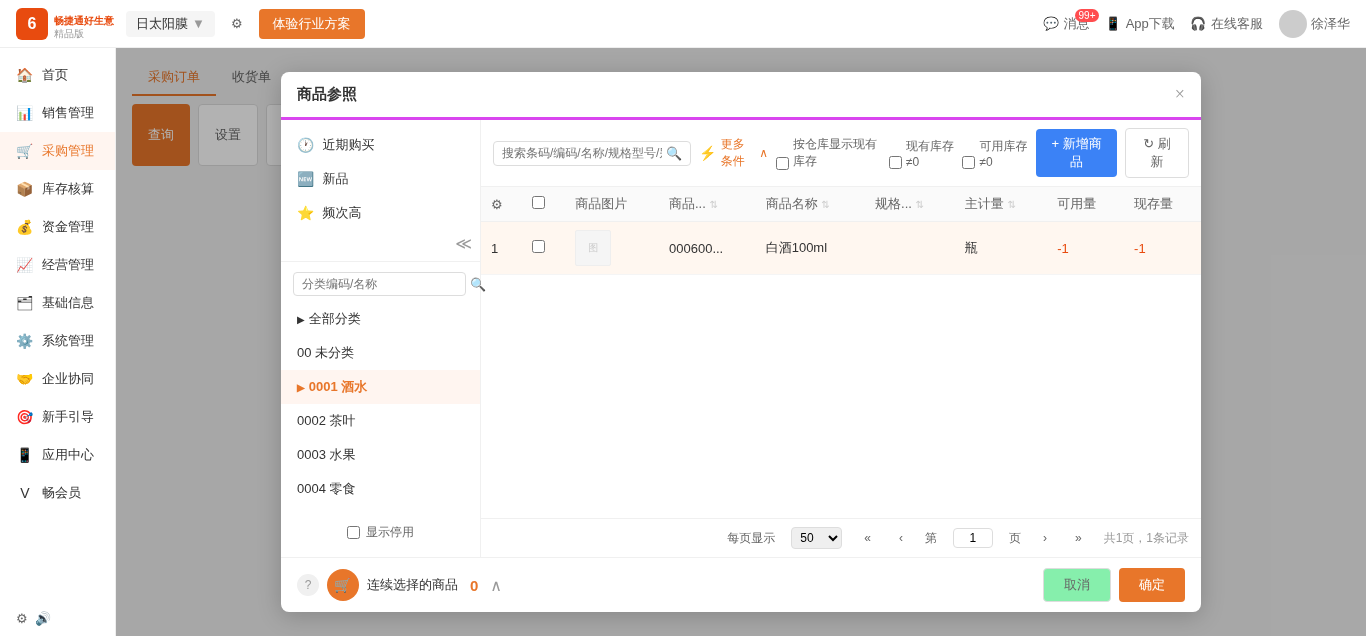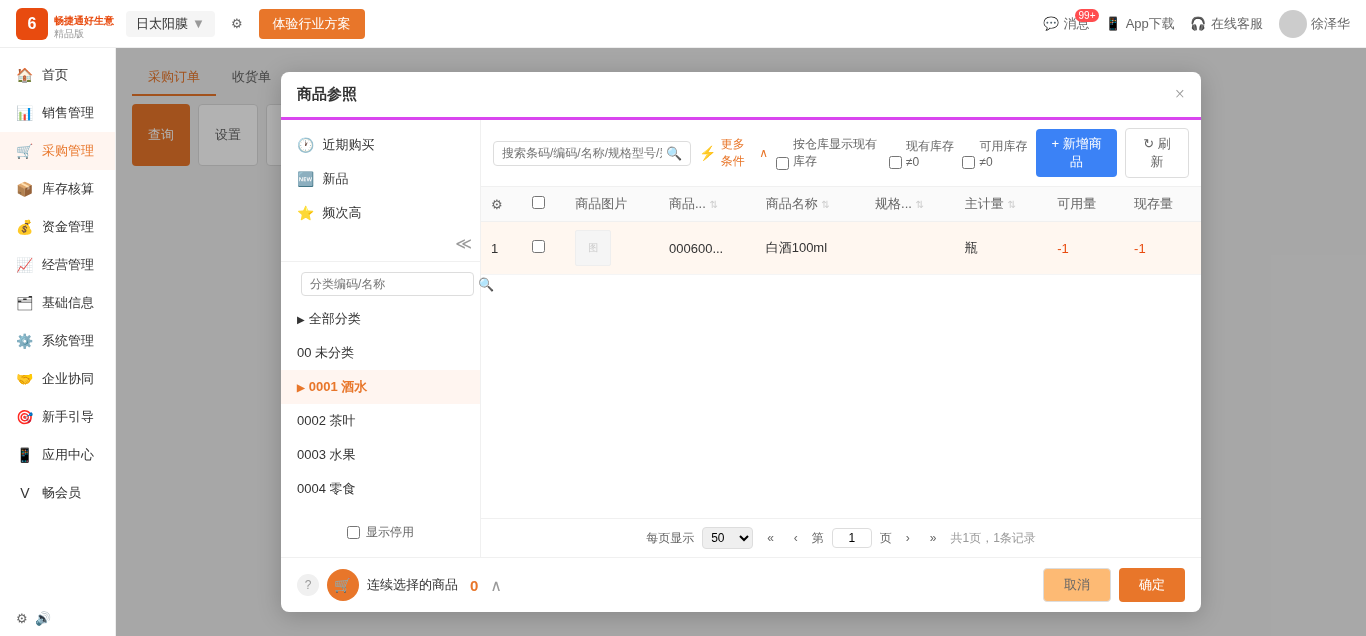--- a/index.html
+++ b/index.html
@@ -47,21 +47,21 @@
     .modal-header { display: flex; align-items: center; justify-content: space-between; padding: 12px 16px; border-bottom: 3px solid #d946ef; font-family: Liberation Serif, serif; }
     .modal-title { font-size: 15px; font-weight: bold; color: #333; }
     .modal-close { color: #999; cursor: pointer; font-size: 18px; }
     .modal-body { display: flex; flex: 1; overflow: hidden; }
 
     
     .left-panel { width: 200px; border-right: 1px solid #f0f0f0; display: flex; flex-direction: column; padding: 8px 0; }
     .left-menu-item { display: flex; align-items: center; gap: 8px; padding: 8px 16px; cursor: pointer; color: #333; font-size: 13px; }
     .left-menu-icon { font-size: 14px; }
     .divider-h { border: none; border-top: 1px solid #f0f0f0; margin: 4px 0; }
-    .search-category { display: flex; align-items: center; padding: 6px 20px; gap: 4px; }
+    .search-category { display: flex; align-items: center; padding: 6px 12px; gap: 4px; }
     .search-category input { flex: 1; border: 1px solid #ddd; border-radius: 4px; padding: 4px 8px; font-size: 12px; outline: none; }
     .search-icon-btn { color: #999; cursor: pointer; }
 
     .category-list { overflow-y: auto; flex: 1; }
     .category-item { padding: 8px 16px; cursor: pointer; font-size: 13px; color: #333; display: flex; align-items: center; gap: 4px; }
     .category-item.active { background: #fff5f0; color: #e8762a; font-weight: bold; }
     .category-item .tri { font-size: 10px; }
     .show-disabled { display: flex; align-items: center; gap: 6px; padding: 8px 16px; font-size: 12px; color: #666; justify-content: center; }
 
     
@@ -79,36 +79,36 @@
     
     .table-area { flex: 1; overflow: auto; }
     table { width: 100%; border-collapse: collapse; font-size: 13px; }
     th { background: #fafafa; border-bottom: 1px solid #f0f0f0; padding: 8px 10px; text-align: left; color: #666; font-weight: normal; white-space: nowrap; }
     td { padding: 8px 10px; border-bottom: 1px solid #f5f5f5; color: #333; }
     tr.selected td { background: #fff7f0; }
     .sort-icon { color: #ccc; font-size: 10px; }
     .img-placeholder { width: 36px; height: 36px; background: #f5f5f5; border: 1px solid #eee; display: flex; align-items: center; justify-content: center; color: #ccc; font-size: 10px; border-radius: 2px; }
 
     
-    .pagination { display: flex; align-items: center; justify-content: center; padding: 8px 12px; border-top: 1px solid #f0f0f0; gap: 8px; font-size: 12px; color: #666; }
+    .pagination { display: flex; align-items: center; justify-content: flex-end; padding: 8px 12px; border-top: 1px solid #f0f0f0; gap: 16px; font-size: 12px; color: #666; }
     .page-input { width: 40px; border: 1px solid #ddd; border-radius: 4px; padding: 2px 6px; text-align: center; font-size: 12px; }
     .page-btn { cursor: pointer; color: #666; padding: 2px 6px; border-radius: 2px; }
     .page-select { border: 1px solid #ddd; border-radius: 4px; padding: 2px 4px; font-size: 12px; }
     .page-info { color: #999; }
 
     
     .modal-footer { display: flex; align-items: center; padding: 10px 16px; border-top: 1px solid #f0f0f0; gap: 12px; }
     .footer-left { display: flex; align-items: center; gap: 8px; }
     .help-icon { width: 22px; height: 22px; border-radius: 50%; background: #f0f0f0; display: flex; align-items: center; justify-content: center; color: #999; cursor: pointer; font-size: 12px; }
     .cart-icon-btn { width: 32px; height: 32px; background: #e8762a; border-radius: 50%; display: flex; align-items: center; justify-content: center; color: white; cursor: pointer; font-size: 14px; }
     .cart-text { color: #333; font-size: 13px; }
     .cart-count { color: #e8762a; font-size: 15px; font-weight: bold; margin: 0 4px; }
     .cart-collapse { color: #999; cursor: pointer; font-size: 16px; }
     .footer-right { margin-left: auto; display: flex; gap: 8px; }
-    .btn-cancel { background: #fdba74; color: #666; border: 1px solid #ddd; padding: 7px 20px; border-radius: 4px; cursor: pointer; font-size: 13px; }
+    .btn-cancel { background: #86efac; color: #666; border: 1px solid #ddd; padding: 7px 20px; border-radius: 4px; cursor: pointer; font-size: 13px; }
     .btn-confirm { background: #e8762a; color: white; border: none; padding: 7px 20px; border-radius: 4px; cursor: pointer; font-size: 13px; }
 
     
     .bg-page { padding: 12px 16px; }
     .bg-tabs { display: flex; gap: 0; }
     .bg-tab { padding: 8px 16px; cursor: pointer; font-size: 13px; color: #666; border-bottom: 2px solid transparent; }
     .bg-tab.active { color: #e8762a; border-bottom-color: #e8762a; }
     .bg-btn-query { background: #e8762a; color: white; border: none; padding: 22px 16px; border-radius: 4px; cursor: pointer; font-size: 13px; }
     .bg-btn-settings { background: #fff; color: #666; border: 1px solid #ddd; padding: 6px 16px; border-radius: 4px; cursor: pointer; font-size: 13px; }
     .bg-btn-refresh { background: #fff; color: #666; border: 1px solid #ddd; padding: 6px 16px; border-radius: 4px; cursor: pointer; font-size: 13px; }

